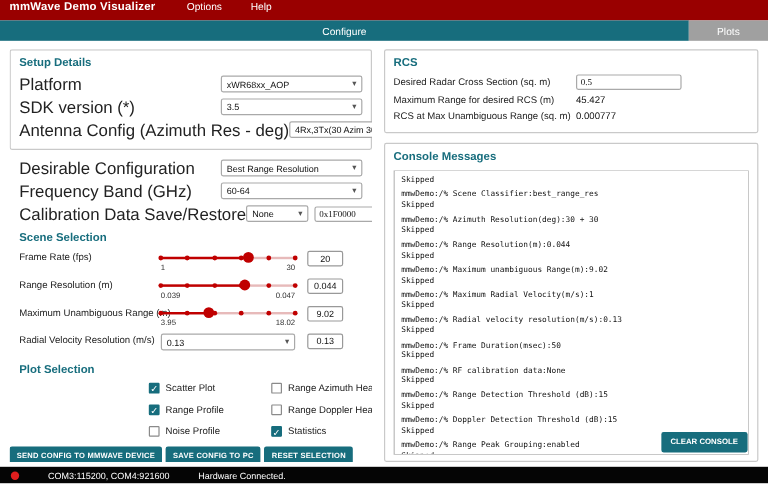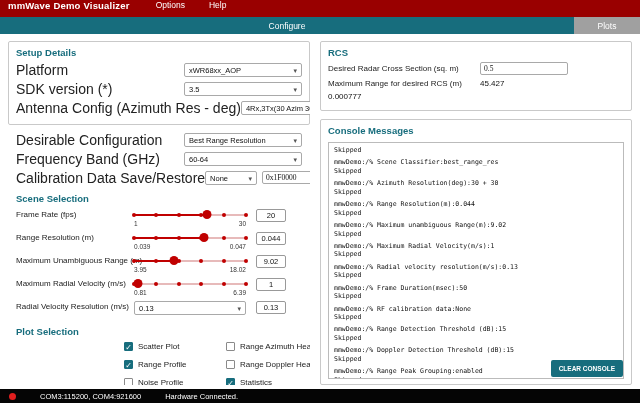--- a/index.html
+++ b/index.html
@@ -25,21 +25,21 @@
 
   .box{border:1px solid #c9c9c9;border-radius:2px;padding:5px 7px;background:#fff}
   h2{color:#176d7d;font-size:9.5px;font-weight:bold;margin:0 0 4px}
 
   .form-row{display:flex;align-items:center;justify-content:space-between;margin:3px 0}
   .form-row>label{font-size:14px;color:#222;white-space:nowrap}
   .select{width:118px;height:14px;border:1px solid #a9a9a9;border-radius:2px;background:#fff;display:flex;align-items:center;justify-content:space-between;padding:0 4px;font-size:7.5px;color:#111;cursor:pointer;flex:0 0 auto;overflow:hidden;white-space:nowrap}
   .select .arrow{font-size:7px;color:#555;line-height:1;margin-left:3px}
   .select.small{width:52px}
   .text-input{height:13px;border:1px solid #a9a9a9;border-radius:2px;font-size:7.5px;padding:0 3px;font-family:Liberation Serif, serif;color:#111}
-  .cal-controls{display:flex;gap:5px;}
+  .cal-controls{display:flex;gap:5px;align-items:center}
   .cal-input{width:58px}
   .config-block{padding:4px 8px 0}
   .scene-block{padding:4px 8px 0}
   .plot-block{padding:6px 8px 0}
 
   
   .scene-row{display:flex;align-items:flex-start;margin:5px 0}
   .scene-row>label{width:118px;font-size:8px;color:#222;padding-top:1px;flex:0 0 auto;white-space:nowrap}
   .slider-widget{position:relative;width:112px;height:9px;margin:1px 10px 8px 0;flex:0 0 auto;cursor:pointer}
   .slider-track{position:absolute;left:0;right:0;top:3.5px;height:2px;background:#e7baba}
@@ -206,37 +206,20 @@
           <span class="tick" style="left: 0%;"></span>
               <span class="tick" style="left: 20%;"></span>
               <span class="tick" style="left: 40%;"></span>
               <span class="tick" style="left: 60%;"></span>
               <span class="tick" style="left: 80%;"></span>
               <span class="tick" style="left: 100%;"></span>
             </div>
           <input class="value-box" value="9.02" style="">
         </div>
 
-        <div class="scene-row">
-          <label>Maximum Radial Velocity (m/s)</label>
-          <div class="slider-widget">
-            <div class="slider-track"></div>
-            <div class="slider-fill" style="width: 3.40502%;"></div>
-            <div class="handle" style="left: 3.40502%;"></div>
-            <span class="min-label">0.81</span>
-            <span class="max-label">6.39</span>
-          <span class="tick" style="left: 0%;"></span>
-              <span class="tick" style="left: 20%;"></span>
-              <span class="tick" style="left: 40%;"></span>
-              <span class="tick" style="left: 60%;"></span>
-              <span class="tick" style="left: 80%;"></span>
-              <span class="tick" style="left: 100%;"></span>
-            </div>
-          <input class="value-box" value="1" style="">
-        </div>
 
         <div class="scene-row">
           <label>Radial Velocity Resolution (m/s)</label>
           <div class="select rv-select">
             <span>0.13</span>
             <span class="arrow">▾</span>
           </div>
           <input class="value-box" value="0.13" style="">
         </div>
       </div>
@@ -284,20 +267,21 @@
         <h2>RCS</h2>
         <div class="rcs-row">
           <label>Desired Radar Cross Section (sq. m)</label>
           <input class="text-input rcs-input" value="0.5" style="">
         </div>
         <div class="rcs-row">
           <label>Maximum Range for desired RCS (m)</label>
           <span class="rcs-value">45.427</span>
         </div>
         <div class="rcs-row">
+          <label>RCS at Max Unambiguous Range (sq. m)</label>
           <span class="rcs-value">0.000777</span>
         </div>
       </div>
 
       <div class="box console-box">
         <h2>Console Messages</h2>
         <div class="console-output">
             <div class="console-line">Skipped</div>
             <div class="console-line cmd">mmwDemo:/% Scene Classifier:best_range_res</div>
             <div class="console-line">Skipped</div>

